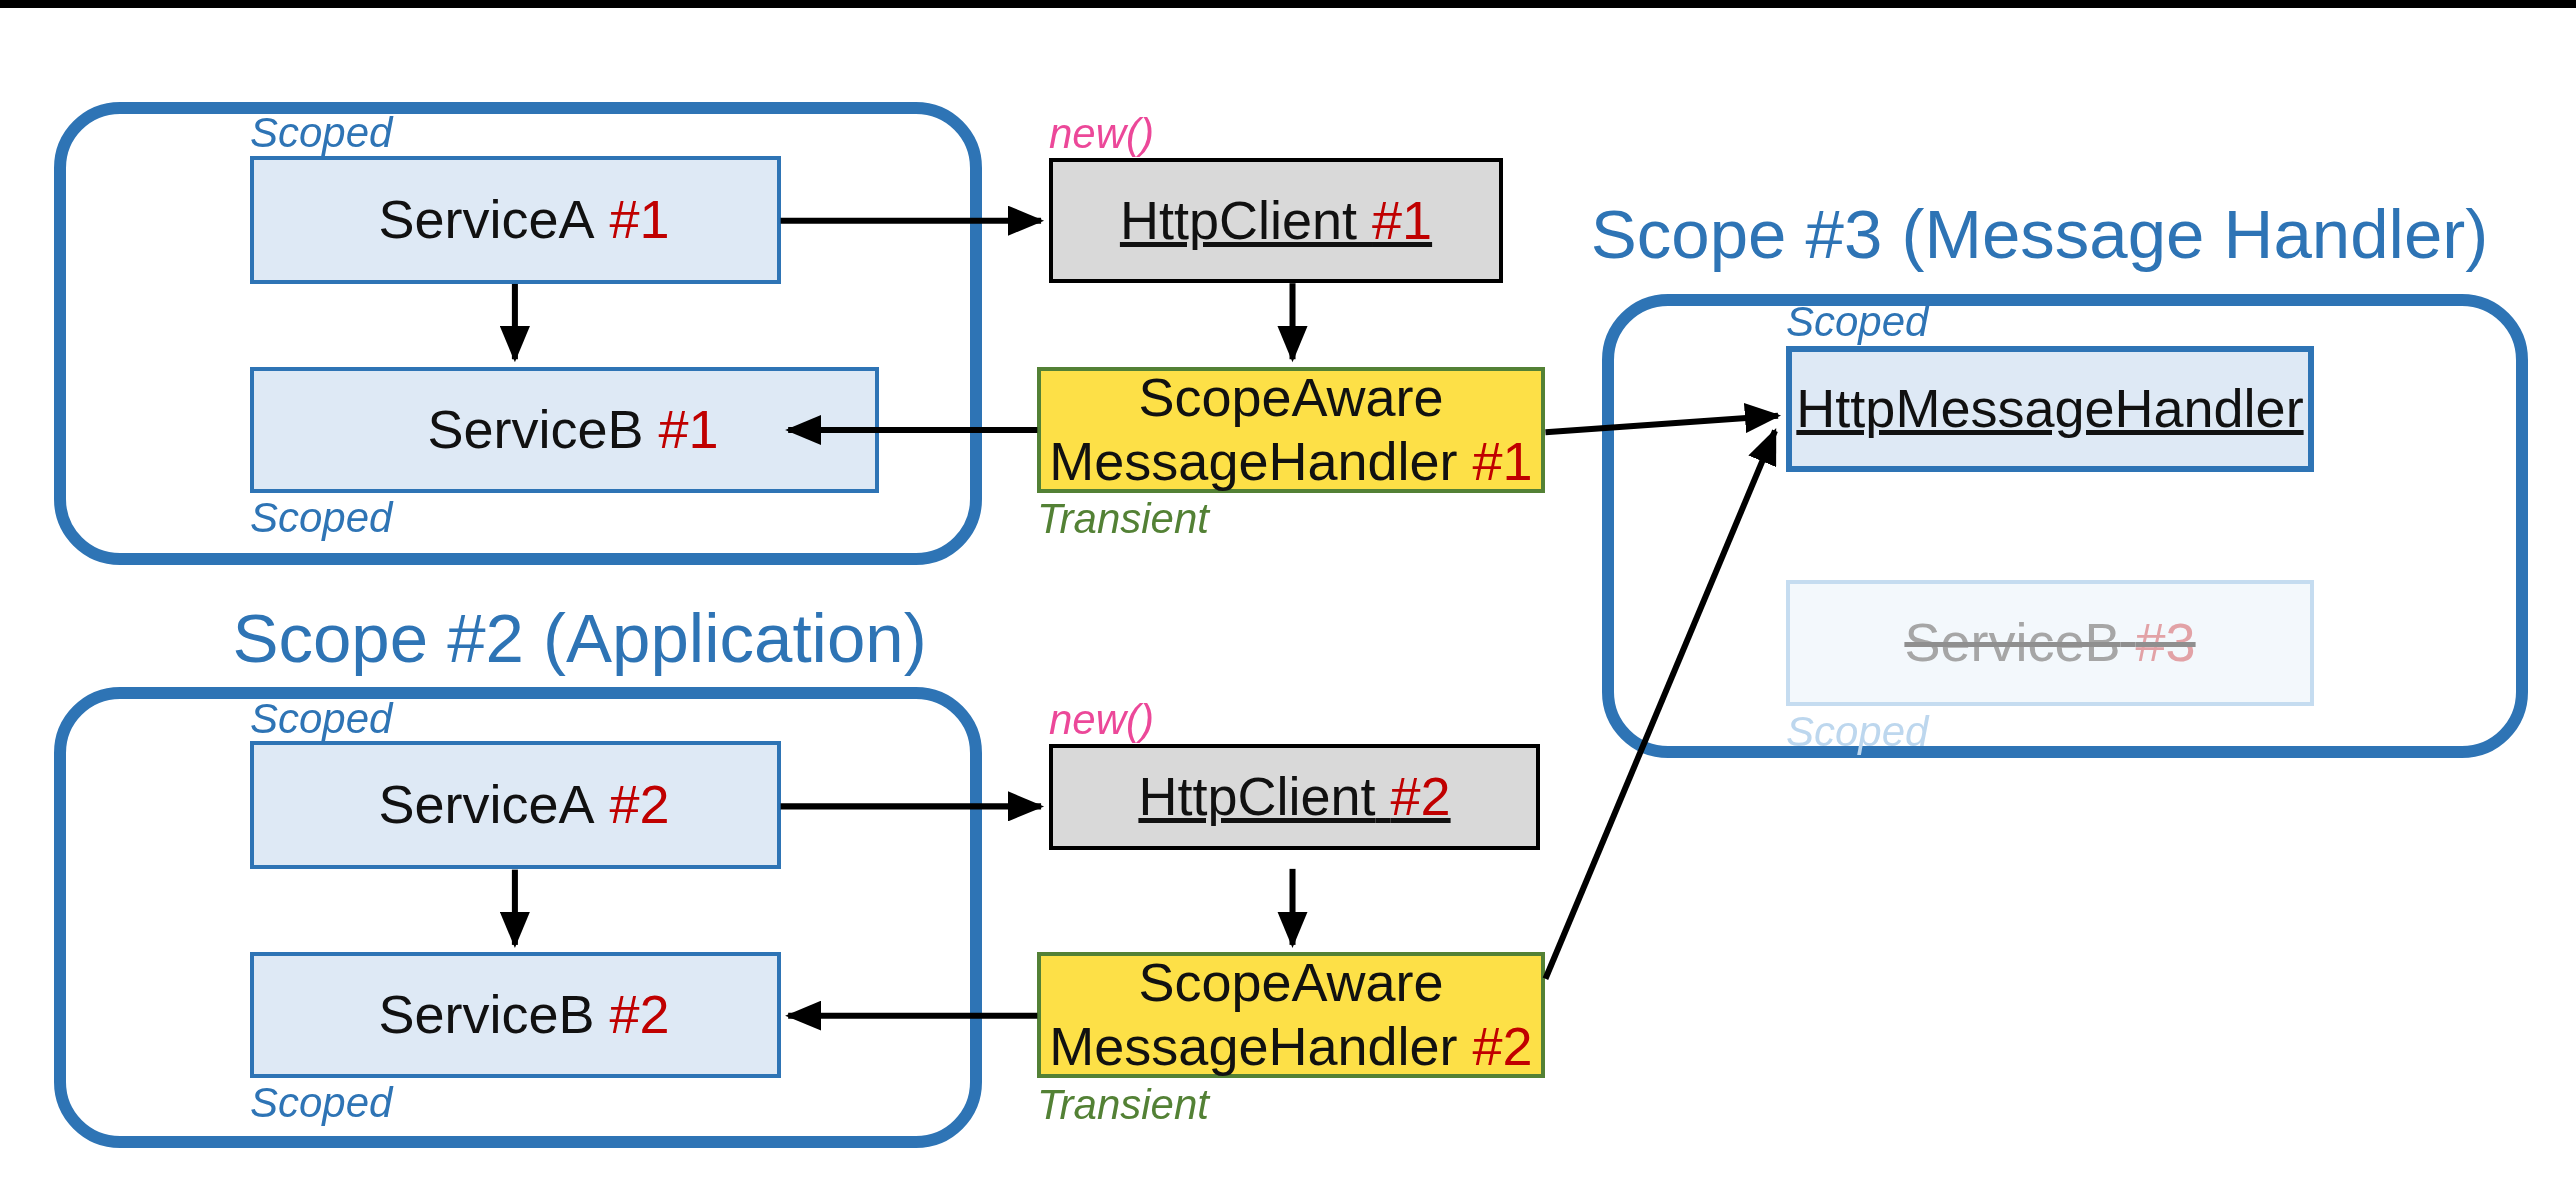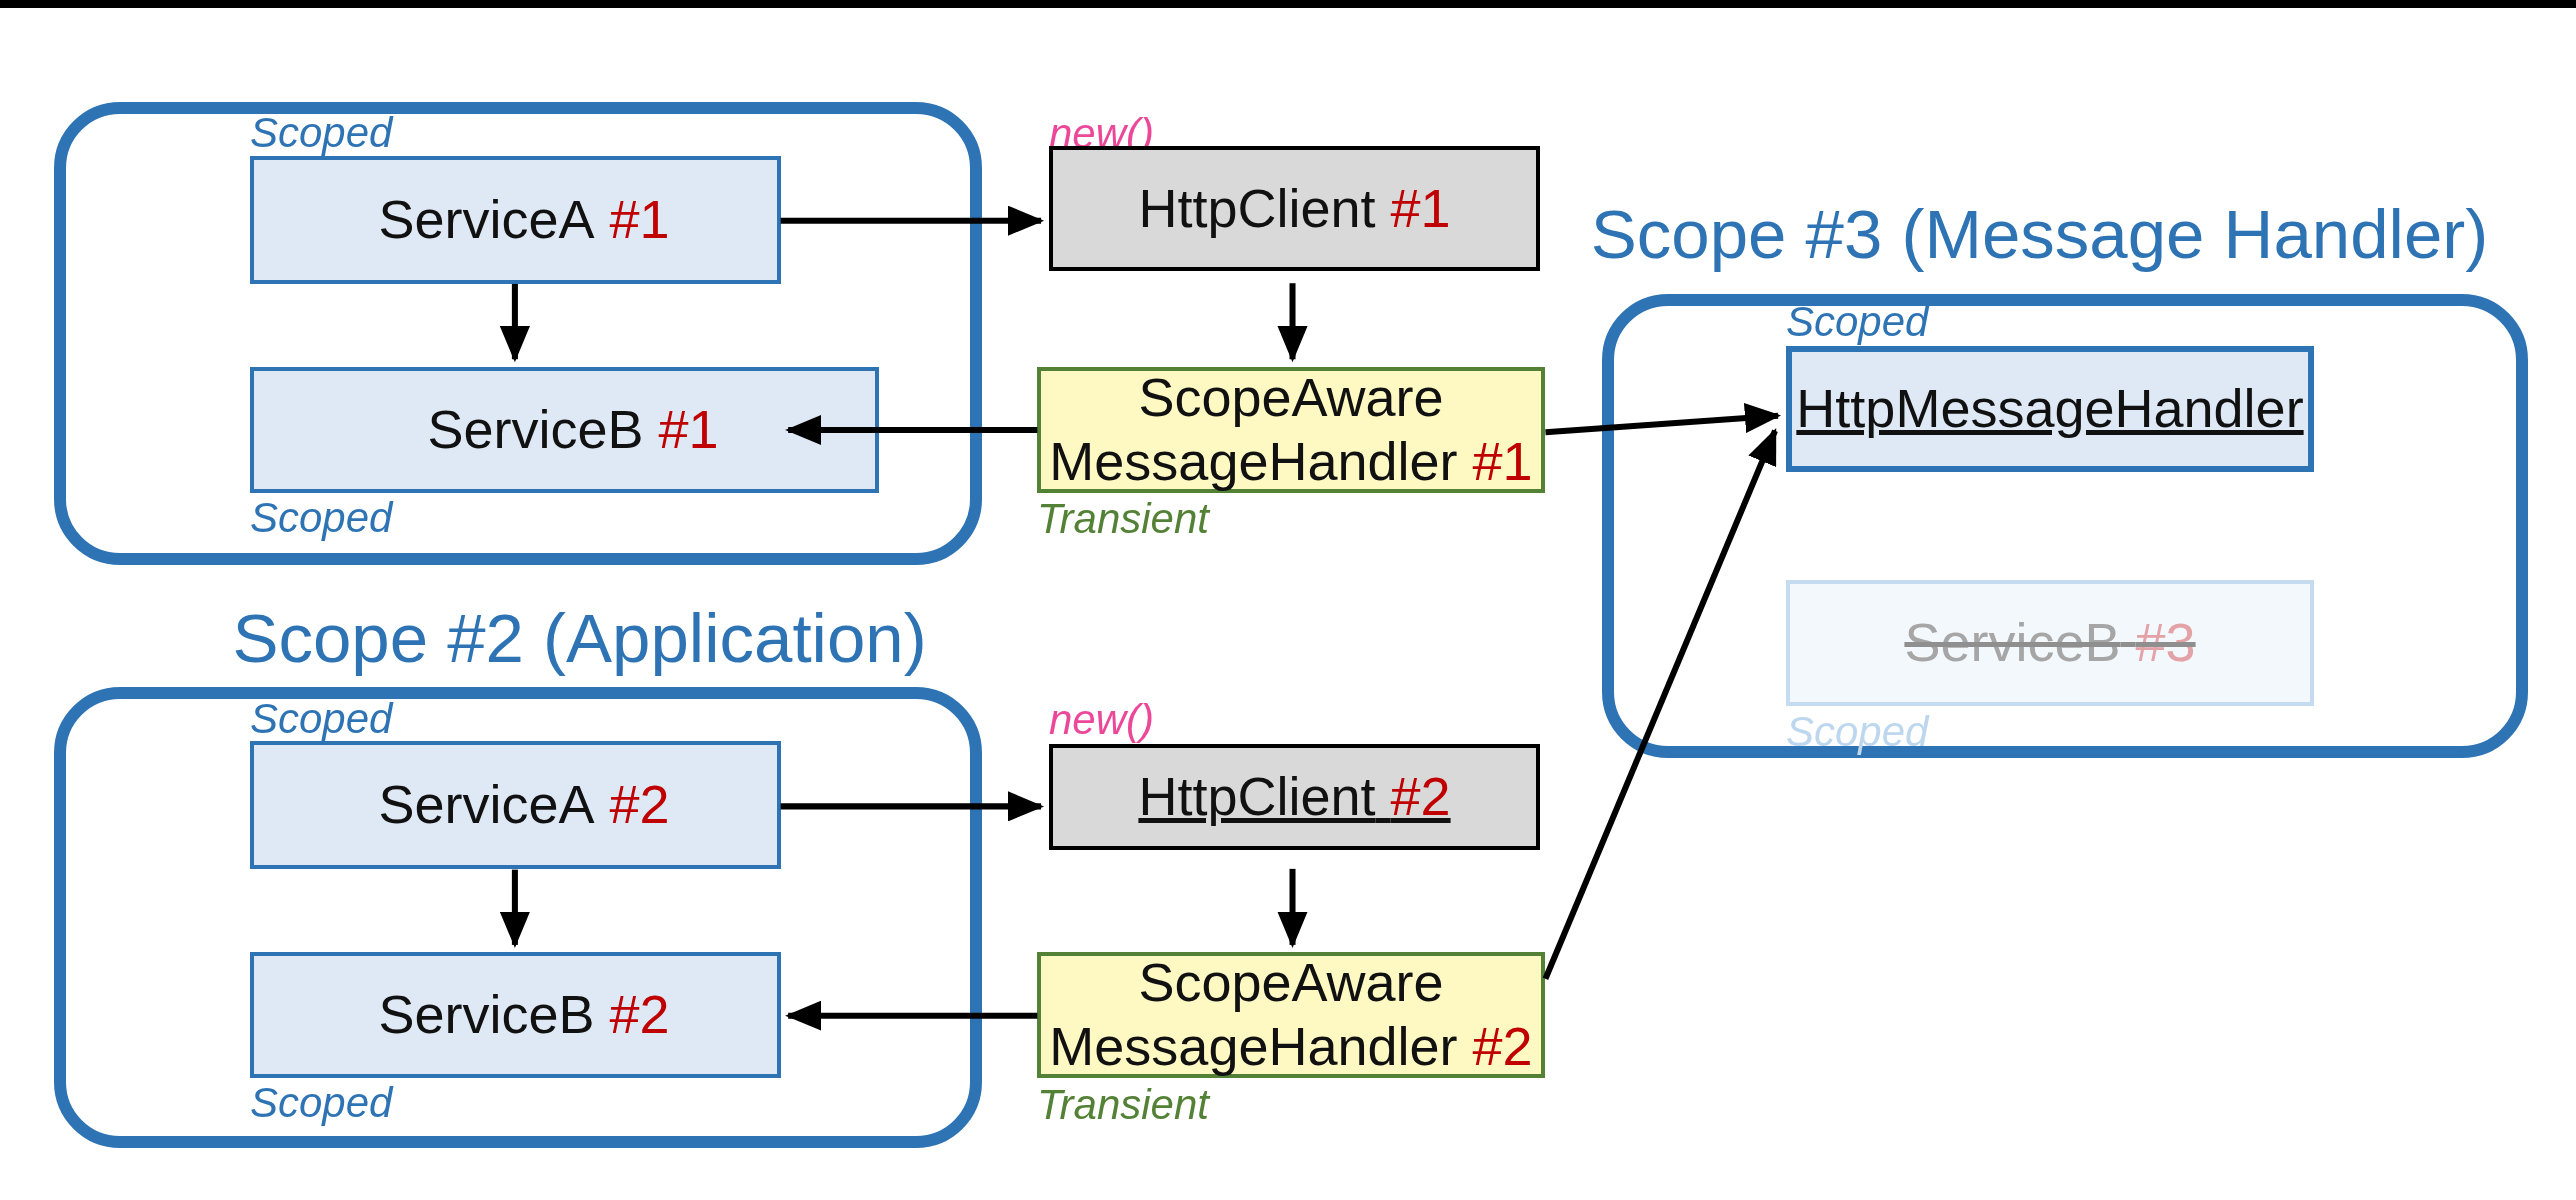--- a/index.html
+++ b/index.html
@@ -20,21 +20,21 @@
   .blue-label{color:#2E74B5;}
   .green-label{color:#538135;}
   .black-label{color:#ec4899;}
   .faded-blue-label{color:#BDD7EE;}
   .node{
     position:absolute;display:flex;align-items:center;justify-content:center;
     font-size:54px;line-height:1.18;color:#111111;text-align:center;white-space:nowrap;box-sizing:border-box;
   }
   .svc{background:#DEE9F5;border:4.5px solid #2E74B5;padding-left:17px;}
   .gray{background:#D9D9D9;border:4.5px solid #000000;}
-  .green{background:#fef9c3;border:4.5px solid #538135;}
+  .green{background:#fde047;border:4.5px solid #538135;}
   .hmh{background:#DEE9F5;border:6px solid #2E74B5;}
   .ghost{background:#F3F8FC;border:4.5px solid #C5DCF0;}
   .inst{color:#C00000;}
   .ghost .t{
     color:#A6A6A6;text-decoration:line-through;text-decoration-color:#8F8F8F;text-decoration-thickness:5.3px;
   }
   .ghost .inst{color:#E2A2A6;}
   .arrows{position:absolute;left:0;top:0;pointer-events:none;}
 </style>
 </head>
@@ -50,21 +50,21 @@
 
   <div class="node svc" style="left:250px;top:156px;width:531px;height:128px;">
     <span class="t"><span>ServiceA</span>&nbsp;<span class="inst">#1</span></span>
   </div>
 
   <div class="node svc" style="left:250px;top:367px;width:629px;height:126px;">
     <span class="t"><span>ServiceB</span>&nbsp;<span class="inst">#1</span></span>
   </div>
 
   <div class="small-label black-label" style="left:1049px;top:113px;width:491px;">new()</div>
-  <div class="node gray" style="left:1049px;top:146px;width:491px;height:125px;">
+  <div class="node gray" style="left:1049px;top:158px;width:454px;height:125px;text-decoration:underline;">
     <span class="t"><span>HttpClient</span>&nbsp;<span class="inst">#1</span></span>
   </div>
 
   <div class="node green" style="left:1037px;top:367px;width:508px;height:126px;flex-direction:column;">
     <span>ScopeAware</span>
     <span><span>MessageHandler</span>&nbsp;<span class="inst">#1</span></span>
   </div>
   <div class="small-label green-label" style="left:1037px;top:498px;width:508px;">Transient</div>
 
   <div class="scope-title" style="left:128px;top:604px;width:903px;">Scope #2 (Application)</div>

